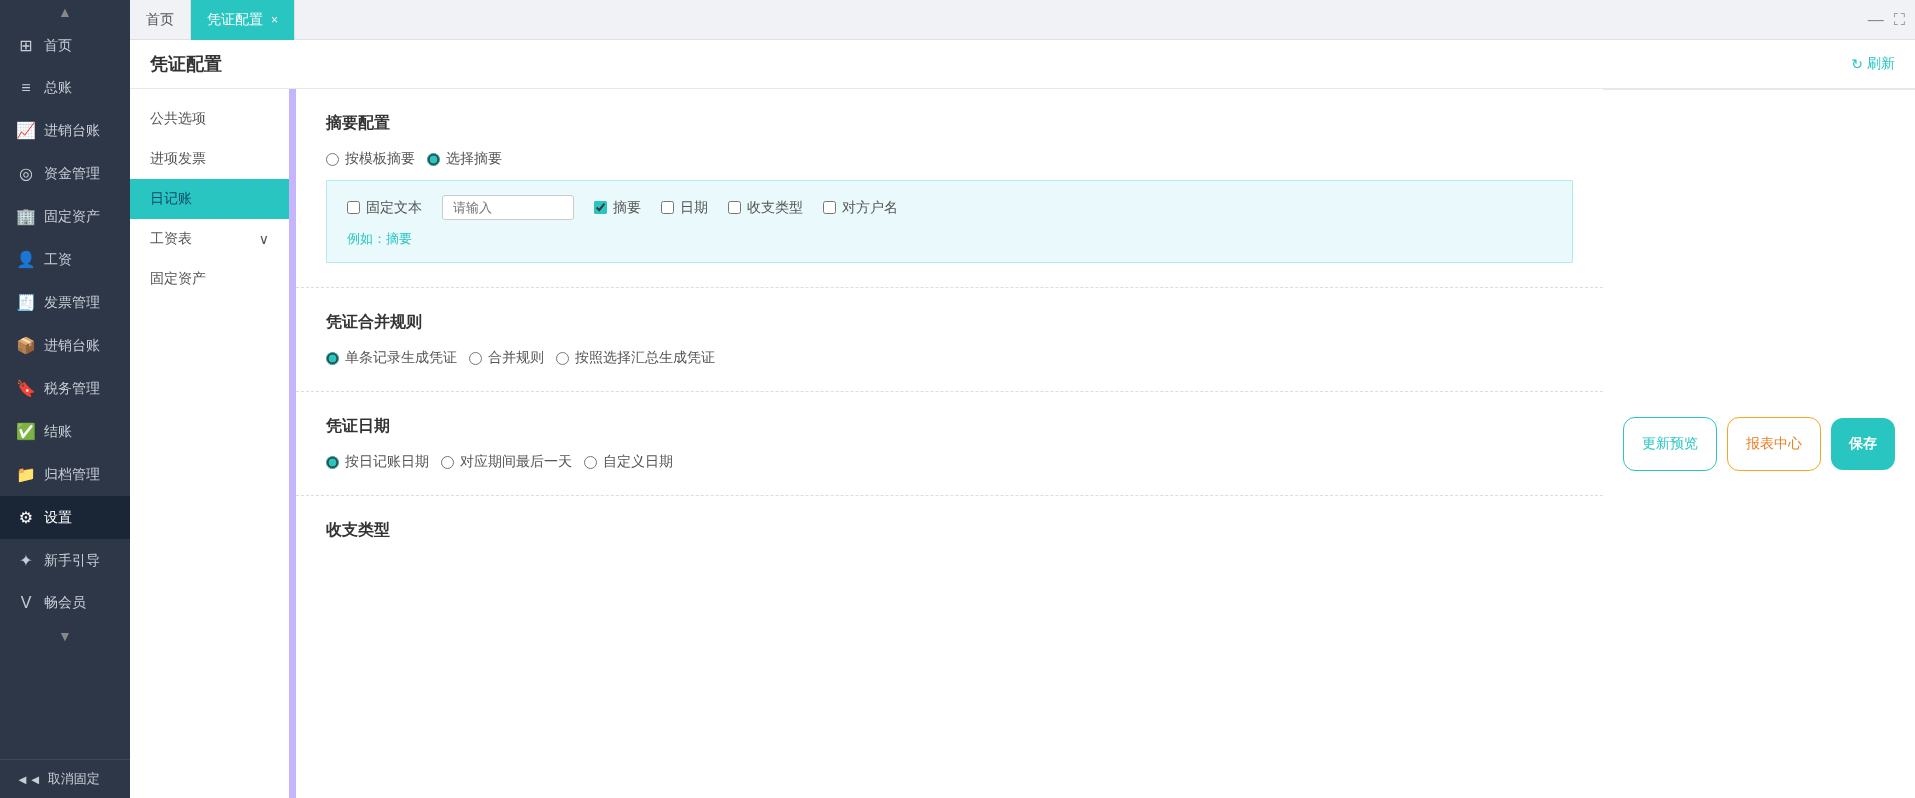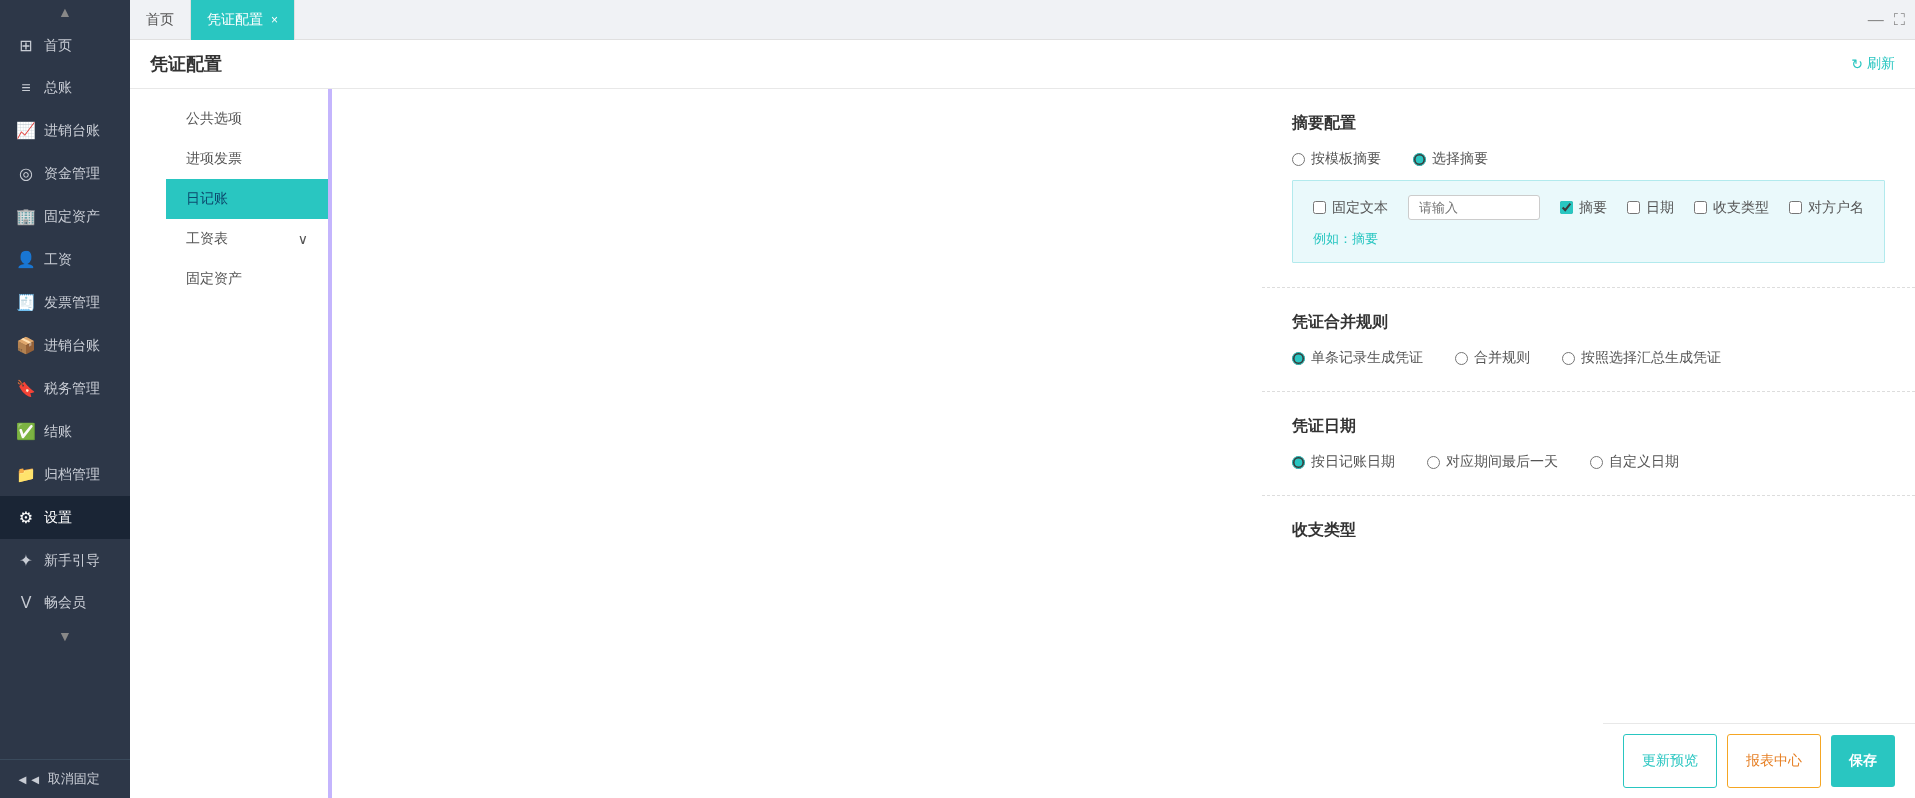--- a/index.html
+++ b/index.html
@@ -132,25 +132,24 @@
     .body-layout {
       flex: 1;
       display: flex;
       overflow: hidden;
       background: #fff;
     }
 
     
     .left-nav {
       width: 166px;
-      border-right: 4px solid #c4b5fd;
+      border-right: 7px solid #c4b5fd;
       background: #fff;
       padding-top: 10px;
       flex-shrink: 0;
-      margin-left: 36px;
     }
     .left-nav-item {
       padding: 11px 20px;
       cursor: pointer;
       font-size: 14px;
       color: #555;
       display: flex;
       align-items: center;
       justify-content: space-between;
     }
@@ -177,21 +176,21 @@
       font-size: 16px;
       font-weight: 600;
       color: #333;
       margin-bottom: 16px;
     }
 
     
     .radio-group, .checkbox-group {
       display: flex;
       align-items: center;
-      gap: 32px;
+      gap: 12px;
       flex-wrap: wrap;
     }
     .radio-label, .checkbox-label {
       display: flex;
       align-items: center;
       gap: 6px;
       cursor: pointer;
       font-size: 14px;
       color: #555;
     }
@@ -235,21 +234,21 @@
       border-top: 1px solid #e8e8e8;
       padding: 10px 20px;
       display: flex;
       justify-content: flex-end;
       align-items: center;
       gap: 10px;
       flex-shrink: 0;
     }
     .btn {
       padding: 17px 18px;
-      border-radius: 3px;
+      border-radius: 12px;
       font-size: 14px;
       cursor: pointer;
       border: none;
     }
     .btn-outline-green {
       border: 1px solid #29c6c1;
       background: #fff;
       color: #29c6c1;
     }
     .btn-outline-red {
@@ -379,21 +378,21 @@
         </div>
         <div class="left-nav-item">
           <span>工资表</span>
           <span>∨</span>
         </div>
         <div class="left-nav-item">
           <span>固定资产</span>
         </div>
       </div>
 
-      <div style="flex:1; display:flex; flex-direction:column; overflow:hidden;align-items:flex-end;">
+      <div style="flex:1; display:flex; flex-direction:row; overflow:hidden;">
         <div class="right-content">
 
           <div class="section">
             <div class="section-title">摘要配置</div>
 
             <div class="radio-group">
               <label class="radio-label">
                 <input type="radio" name="summary_mode" style="">
                 <span>按模板摘要</span>
               </label>

